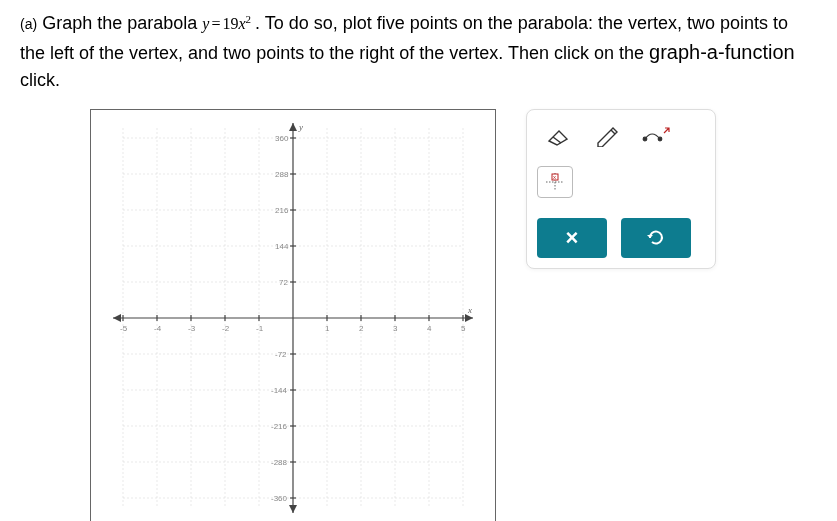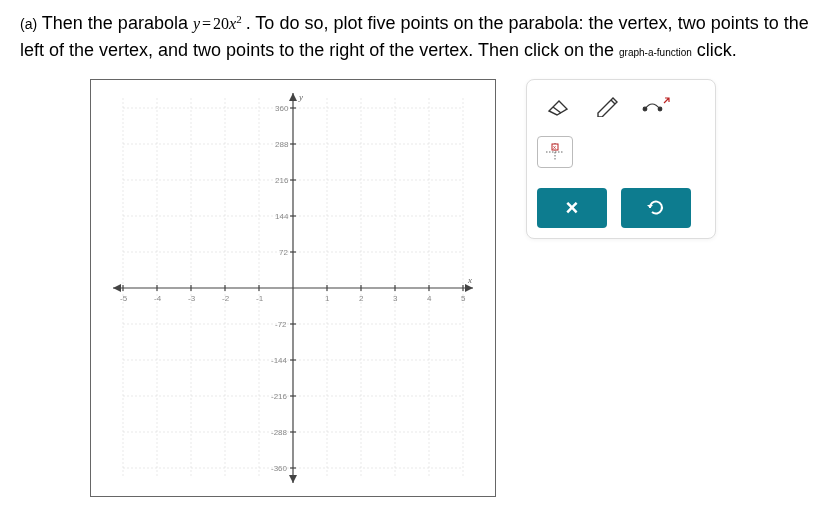--- a/index.html
+++ b/index.html
@@ -21,21 +21,21 @@
     .math-ital {
       font-family: 'Times New Roman', serif;
       font-style: italic;
       font-size: 16px;
     }
     .sup {
       font-size: 11px;
       vertical-align: super;
     }
     .smaller {
-      font-size: 10px;
+      font-size: 20px;
     }
     .graph-row {
       display: flex;
       align-items: flex-start;
       gap: 30px;
       margin-left: 70px;
     }
     .graph-container {
       position: relative;
     }
@@ -126,23 +126,23 @@
       display: flex;
       align-items: center;
       justify-content: center;
     }
   </style>
 </head>
 <body>
 
 <div class="question-text">
   <span class="part-label">(a)</span>
-  <span>Then the parabola</span>
+  <span>Graph the parabola</span>
   <span class="math-ital">
-    <span>y</span><span style="font-style:normal;margin:0 2px;">=</span><span style="font-style:normal;">20</span><span>x</span><span class="sup" style="font-style:normal;">2</span>
+    <span>y</span><span style="font-style:normal;margin:0 2px;">=</span><span style="font-style:normal;">19</span><span>x</span><span class="sup" style="font-style:normal;">2</span>
   </span><span>. To do so, plot five points on the parabola: the vertex, two points to the left of the vertex, and two points to the right of the vertex. Then click on the</span>
   <span class="smaller">graph-a-function</span>
   <span>click.</span>
 </div>
 
 <div class="graph-row">
   <div class="graph-container">
     <div class="graph-frame">
       <svg class="graph-svg" width="380" height="400">
 

